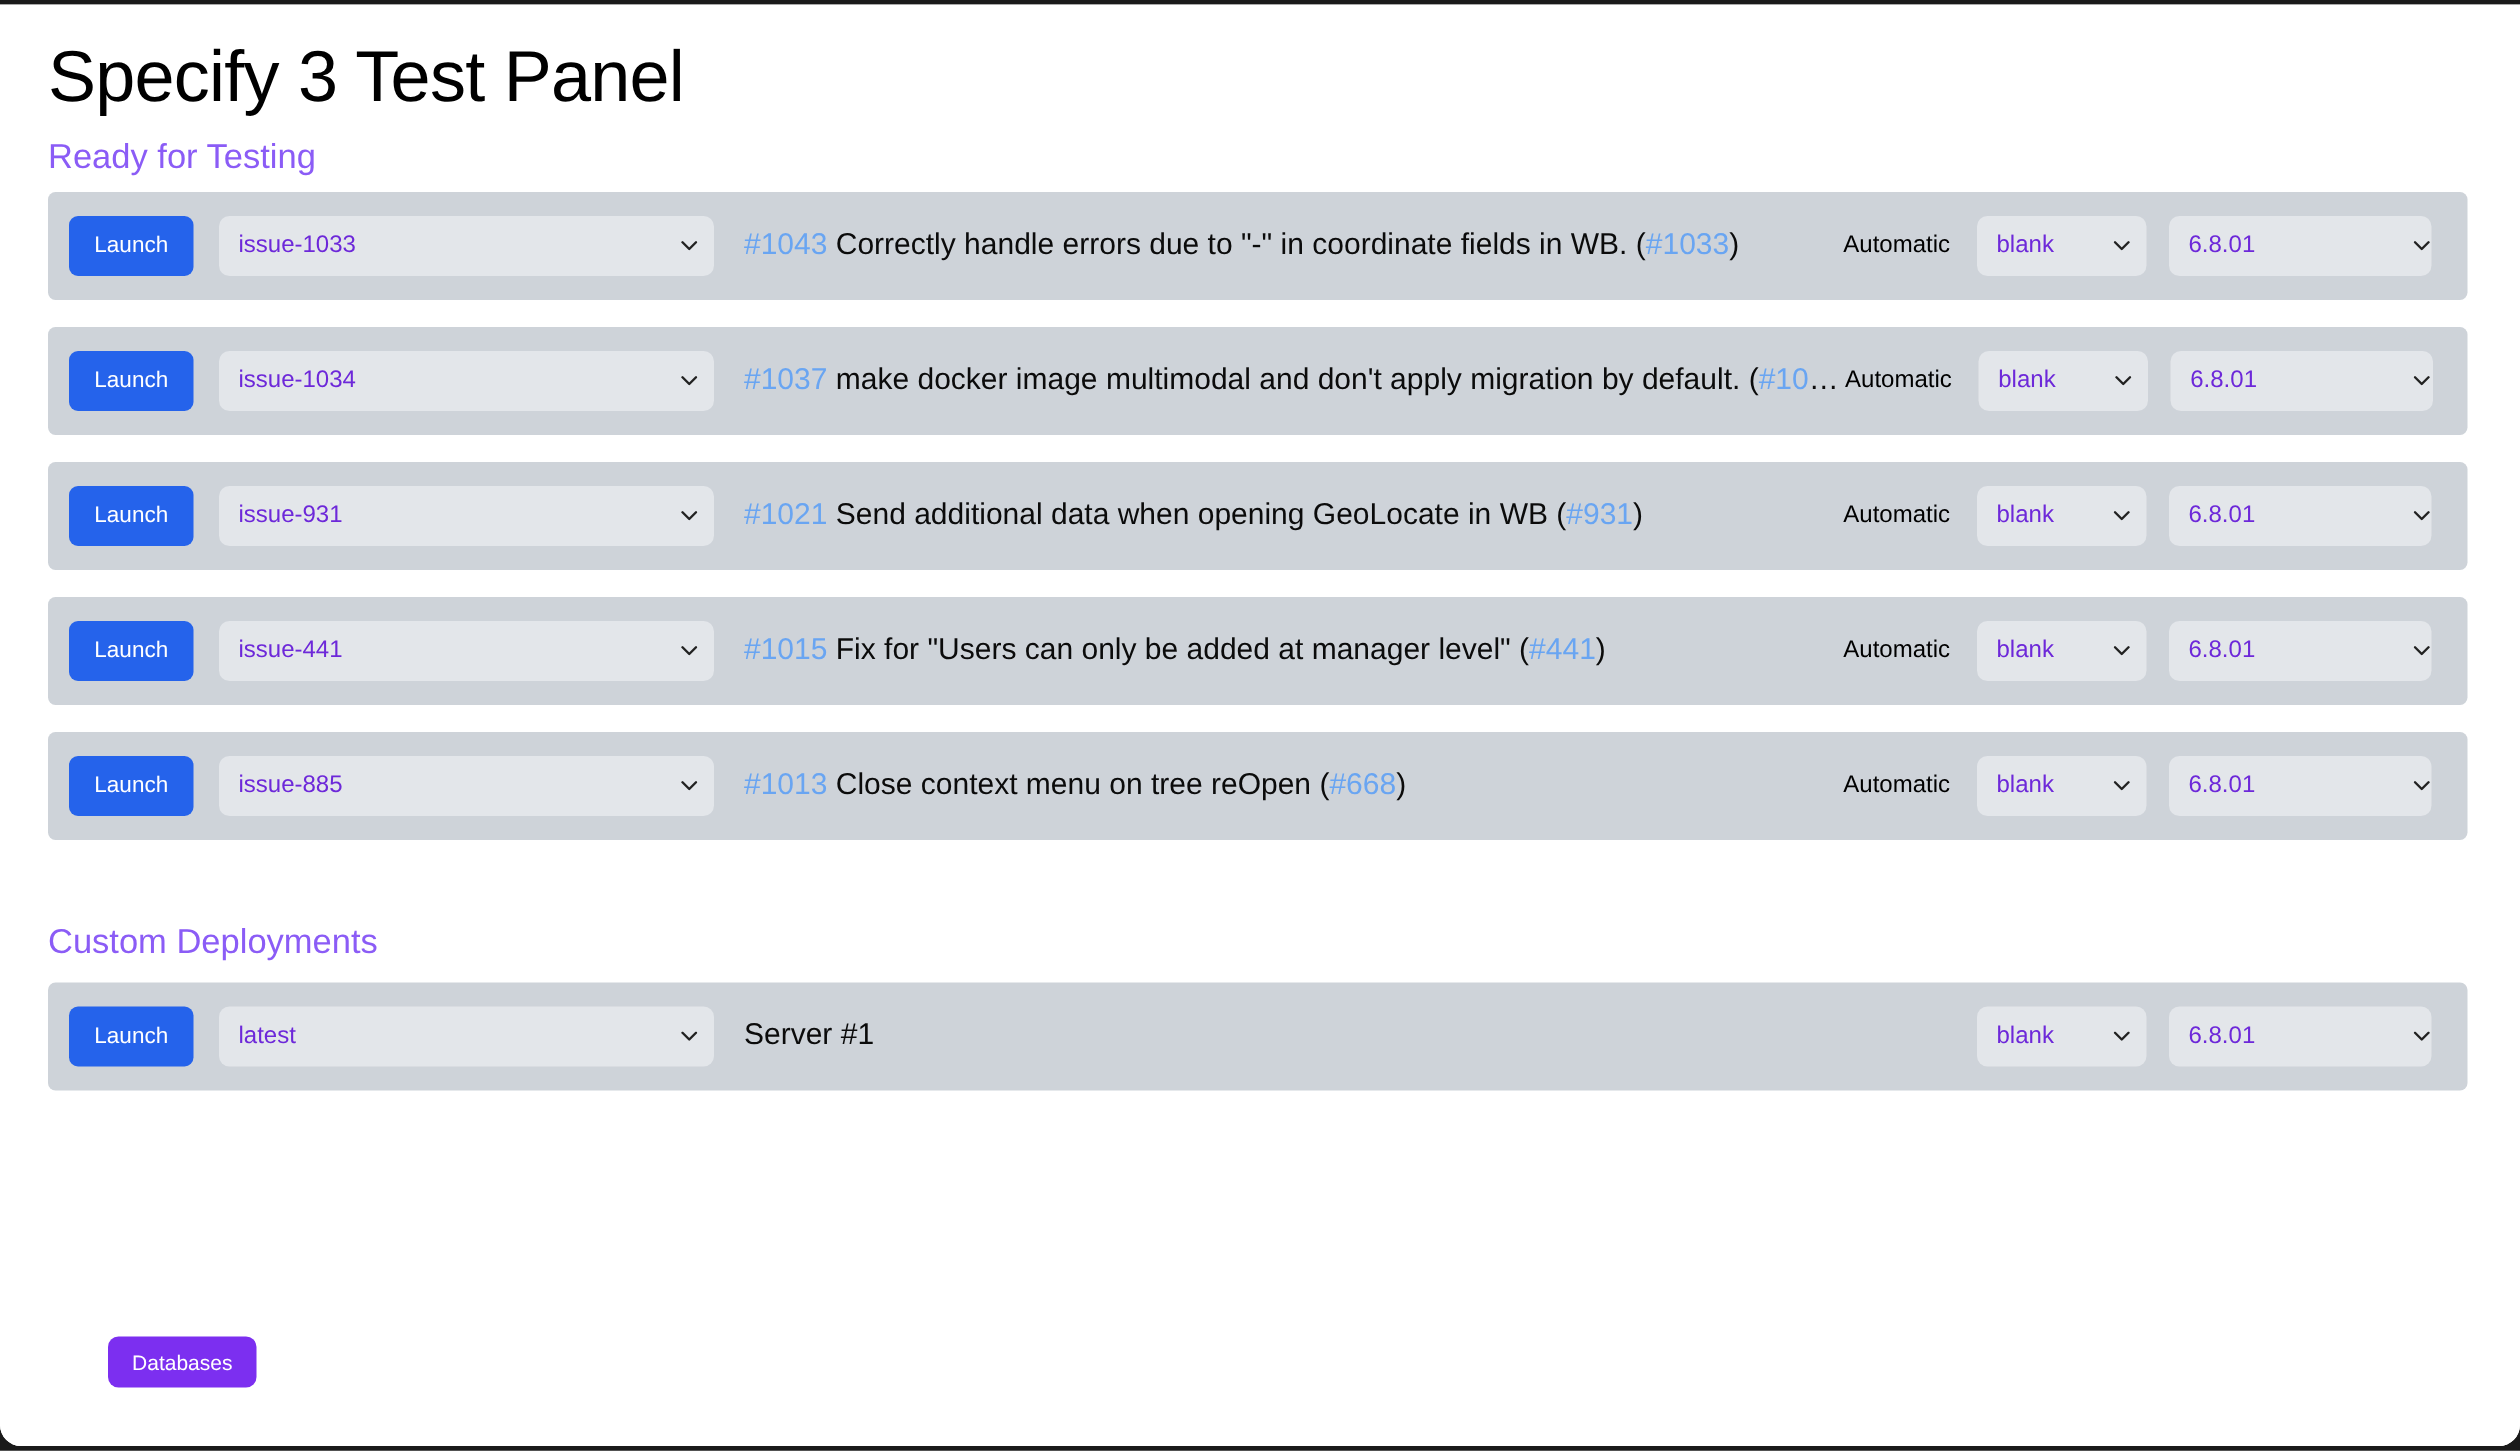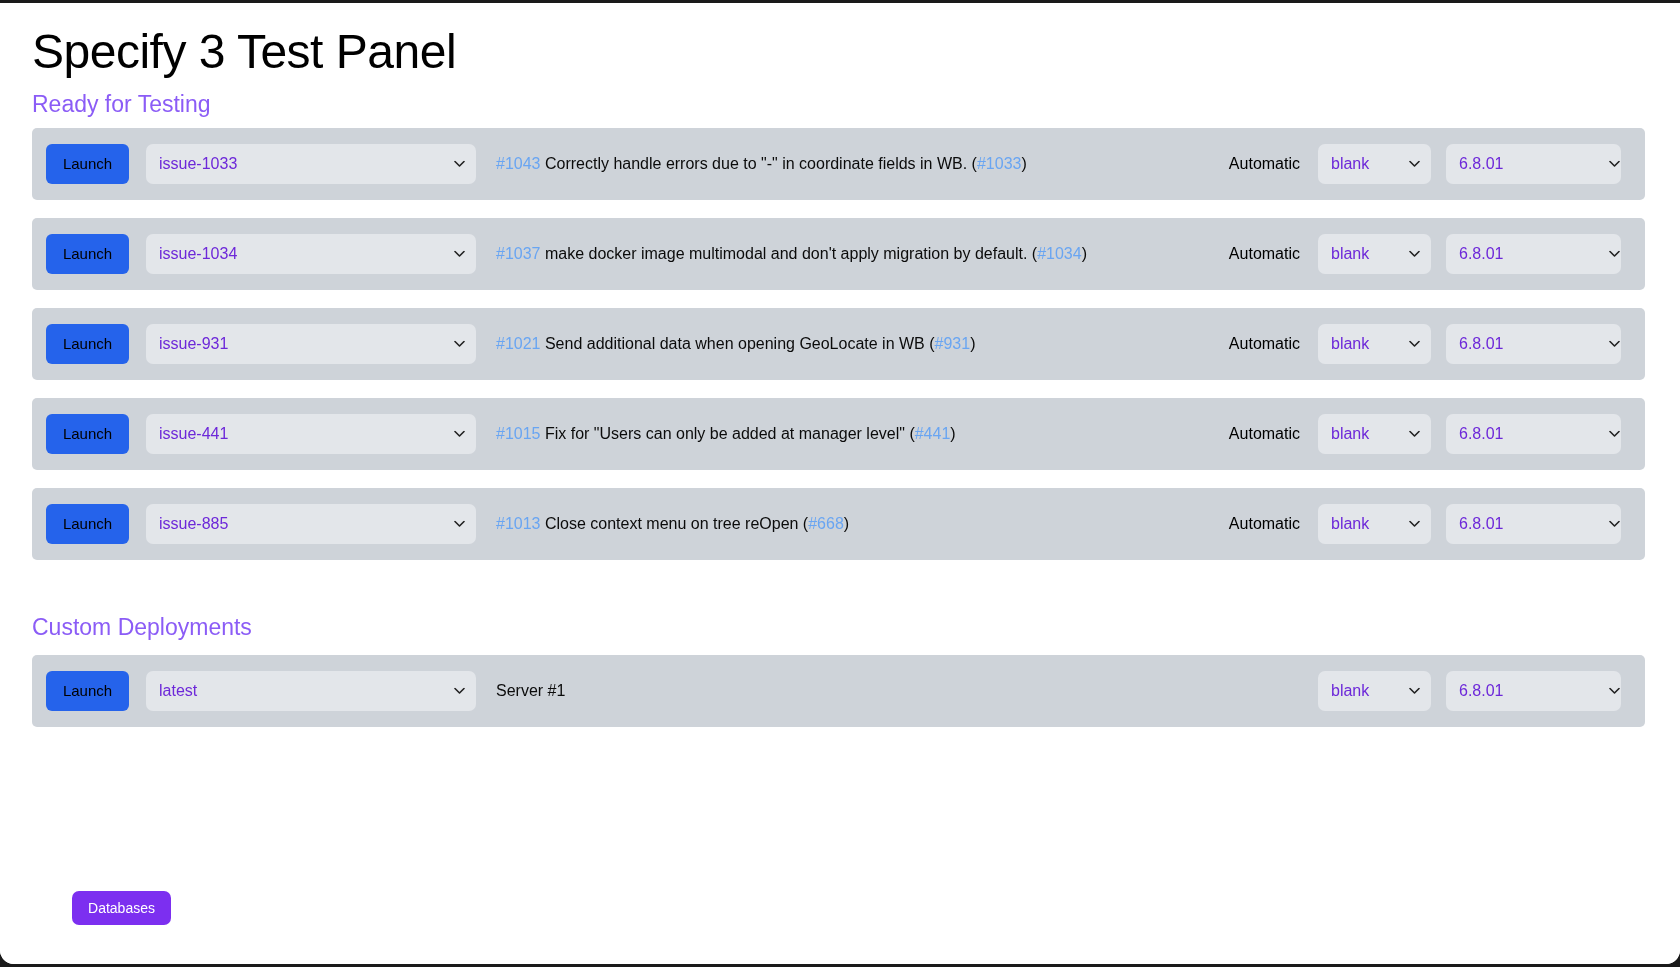--- a/index.html
+++ b/index.html
@@ -60,21 +60,21 @@
     background: #ced3d9;
     border-radius: 5px;
     margin-bottom: 18px;
     padding: 0 14px 0 14px;
   }
   .launch-btn {
     flex: 0 0 auto;
     width: 83px;
     height: 40px;
     background: #2563eb;
-    color: #000000;
+    color: #ffffff;
     border: none;
     border-radius: 6px;
     font-family: "Liberation Sans", sans-serif;
     font-size: 15px;
     font-weight: 400;
     cursor: pointer;
     line-height: 40px;
     padding: 0;
     text-align: center;
   }
@@ -107,21 +107,21 @@
     height: 7px;
     color: #222;
   }
   .sel-issue { width: 330px; margin-left: 17px; }
   .sel-blank { width: 113px; }
   .sel-ver   { width: 185px; }
 
   .desc {
     flex: 1 1 auto;
     margin-left: 20px;
-    font-size: 16px;
+    font-size: 20px;
     color: #0b0b0b;
     white-space: nowrap;
     overflow: hidden;
     text-overflow: ellipsis;
   }
   .desc .ref { color: #69a5f2; }
   .mode {
     flex: 0 0 auto;
     font-size: 16px;
     color: #000000;

